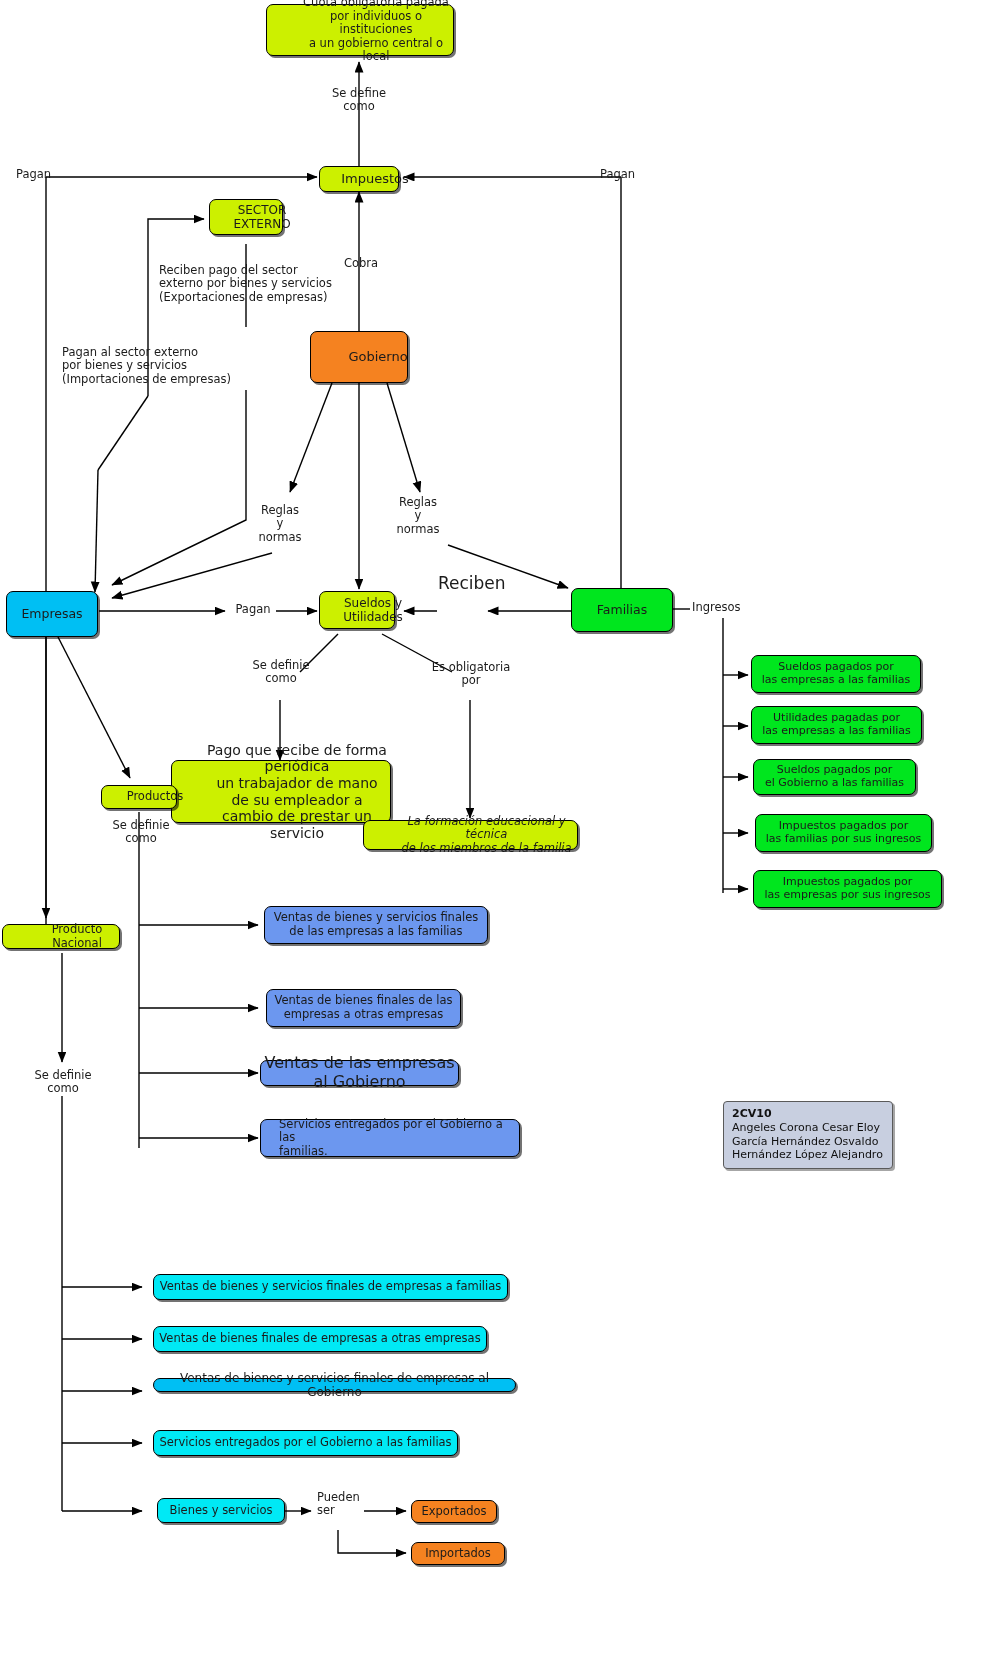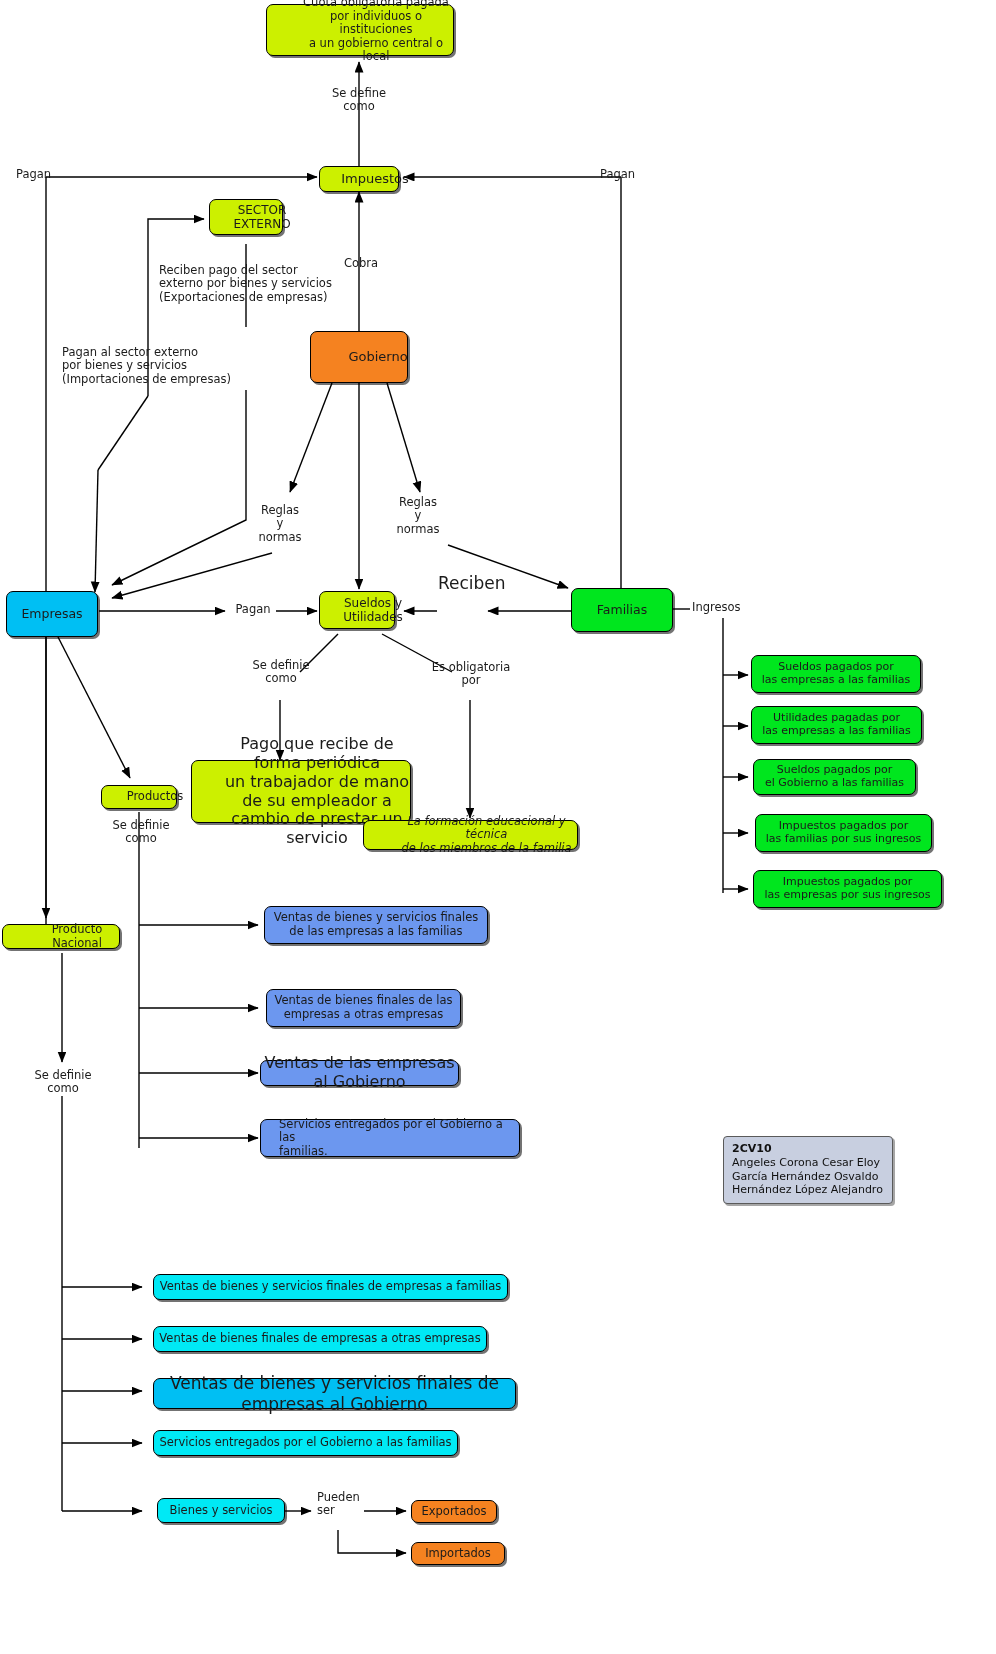--- a/index.html
+++ b/index.html
@@ -143,21 +143,21 @@
 
   <div class="node orange" style="left:310px;top:331px;width:98px;height:52px;font-size:13px;padding-left:38px;">Gobierno</div>
 
   <div class="node cyan" style="left:6px;top:591px;width:92px;height:46px;font-size:12.5px;text-align:center;">Empresas</div>
 
   <div class="node green" style="left:571px;top:588px;width:102px;height:44px;font-size:12.5px;">Familias</div>
 
   <div class="node lime" style="left:319px;top:591px;width:76px;height:38px;font-size:12px;">Sueldos y
 Utilidades</div>
 
-  <div class="node lime" style="left:171px;top:760px;width:220px;height:63px;font-size:16px;margin-left:20px;">Pago que recibe de forma periódica
+  <div class="node lime" style="left:171px;top:760px;width:220px;height:63px;font-size:14px;">Pago que recibe de forma periódica
 un trabajador de mano
 de su empleador a
 cambio de prestar un servicio</div>
 
   <div class="node lime" style="left:363px;top:820px;width:215px;height:30px;font-size:11.5px;font-style:italic;">La formación educacional y técnica
 de los miembros de la familia</div>
 
   <div class="node lime" style="left:101px;top:785px;width:76px;height:24px;font-size:11.5px;">Productos</div>
 
   <div class="node lime" style="left:2px;top:924px;width:118px;height:25px;font-size:11.5px;">Producto Nacional</div>
@@ -182,21 +182,21 @@
   <div class="node blue" style="left:264px;top:906px;width:224px;height:38px;font-size:11.5px;">Ventas de bienes y servicios finales
 de las empresas a las familias</div>
   <div class="node blue" style="left:266px;top:989px;width:195px;height:38px;font-size:11.5px;">Ventas de bienes finales de las
 empresas a otras empresas</div>
   <div class="node blue" style="left:260px;top:1060px;width:199px;height:26px;font-size:16px;">Ventas de las empresas al Gobierno</div>
   <div class="node blue" style="left:260px;top:1119px;width:260px;height:38px;font-size:11.5px;justify-content:flex-start;text-align:left;padding-left:18px;">Servicios entregados por el Gobierno a las
 familias.</div>
 
   <div class="node cyan2" style="left:153px;top:1274px;width:355px;height:26px;font-size:11.5px;">Ventas de bienes y servicios finales de empresas a familias</div>
   <div class="node cyan2" style="left:153px;top:1326px;width:334px;height:26px;font-size:11.5px;">Ventas de bienes finales de empresas a otras empresas</div>
-  <div class="node cyan" style="left:153px;top:1378px;width:363px;height:31px;font-size:17px;">Ventas de bienes y servicios finales de empresas al Gobierno</div>
+  <div class="node cyan" style="left:153px;top:1378px;width:363px;height:14px;font-size:12px;">Ventas de bienes y servicios finales de empresas al Gobierno</div>
   <div class="node cyan2" style="left:153px;top:1430px;width:305px;height:26px;font-size:11.5px;">Servicios entregados por el Gobierno a las familias</div>
 
   <div class="lbl" style="left:319px;top:87px;width:80px;font-size:11.5px;">Se define
 como</div>
 
   <div class="lbl" style="left:16px;top:168px;width:60px;font-size:11.5px;text-align:left;">Pagan</div>
 
   <div class="lbl" style="left:600px;top:168px;width:60px;font-size:11.5px;text-align:left;">Pagan</div>
 
   <div class="lbl" style="left:331px;top:257px;width:60px;font-size:11.5px;">Cobra</div>
@@ -231,20 +231,20 @@
 
   <div class="lbl" style="left:104px;top:819px;width:74px;font-size:11.5px;">Se definie
 como</div>
 
   <div class="lbl" style="left:26px;top:1069px;width:74px;font-size:11.5px;">Se definie
 como</div>
 
   <div class="lbl" style="left:317px;top:1491px;width:50px;font-size:11.5px;text-align:left;">Pueden
 ser</div>
 
-  <div class="credits" style="left:723px;top:1101px;width:170px;font-size:11px;margin-top:35px;">
+  <div class="credits" style="left:723px;top:1101px;width:170px;font-size:11px;">
     <div class="grp">2CV10</div>
     <div>Angeles Corona Cesar Eloy</div>
     <div>García Hernández Osvaldo</div>
     <div>Hernández López Alejandro</div>
   </div>
 
 </div>
 
 </body></html>

